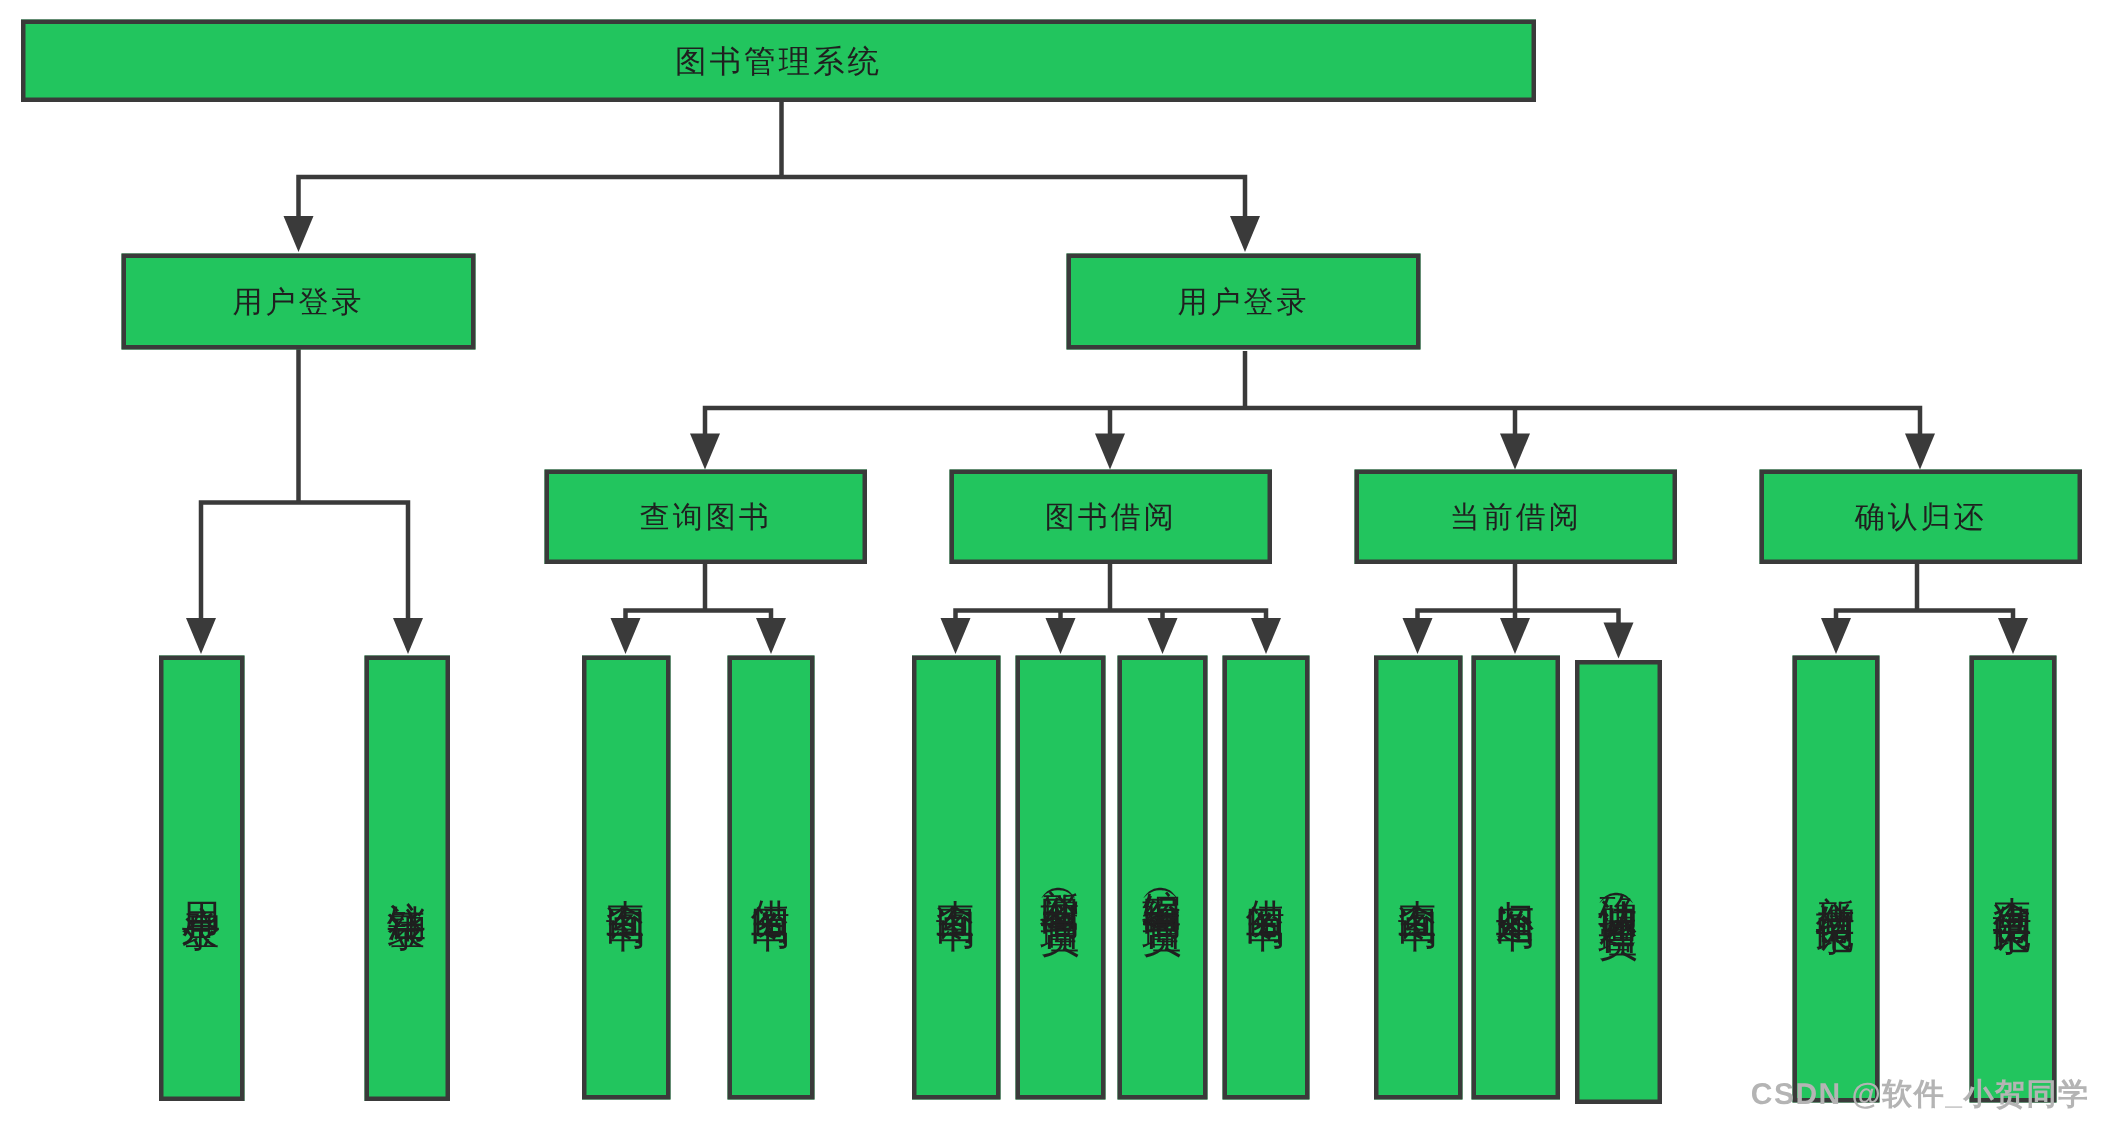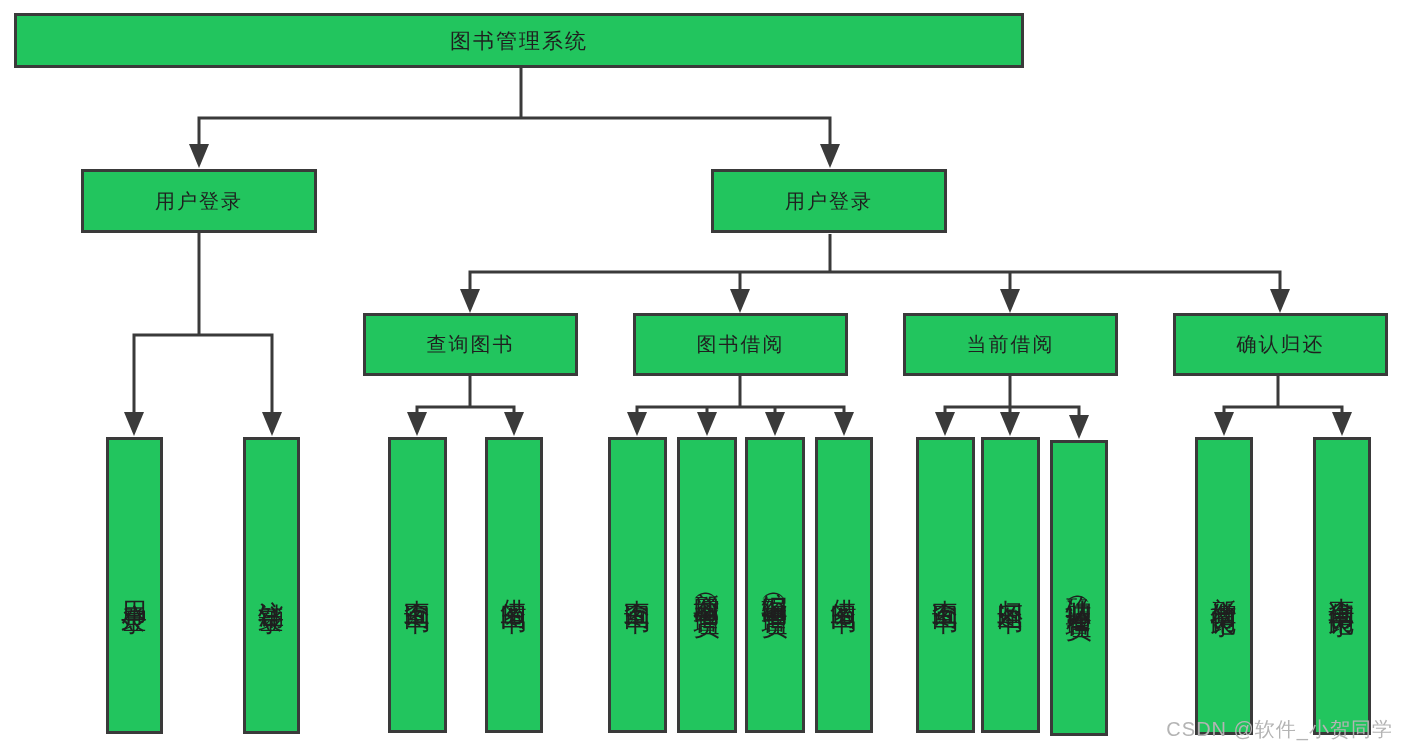--- a/index.html
+++ b/index.html
@@ -49,20 +49,21 @@
     white-space:normal;
   }
   .watermark{
     position:absolute;
     right:12px;bottom:4px;
     font-size:20px;
     color:var(--watermark);
     letter-spacing:1px;
     z-index:5;
     pointer-events:none;
+    font-weight:bold;
   }
 </style>
 </head>
 <body>
 
 <div class="canvas">
 
   <svg class="connectors" viewBox="0 0 1405 747" xmlns="http://www.w3.org/2000/svg">
     <g>
 

